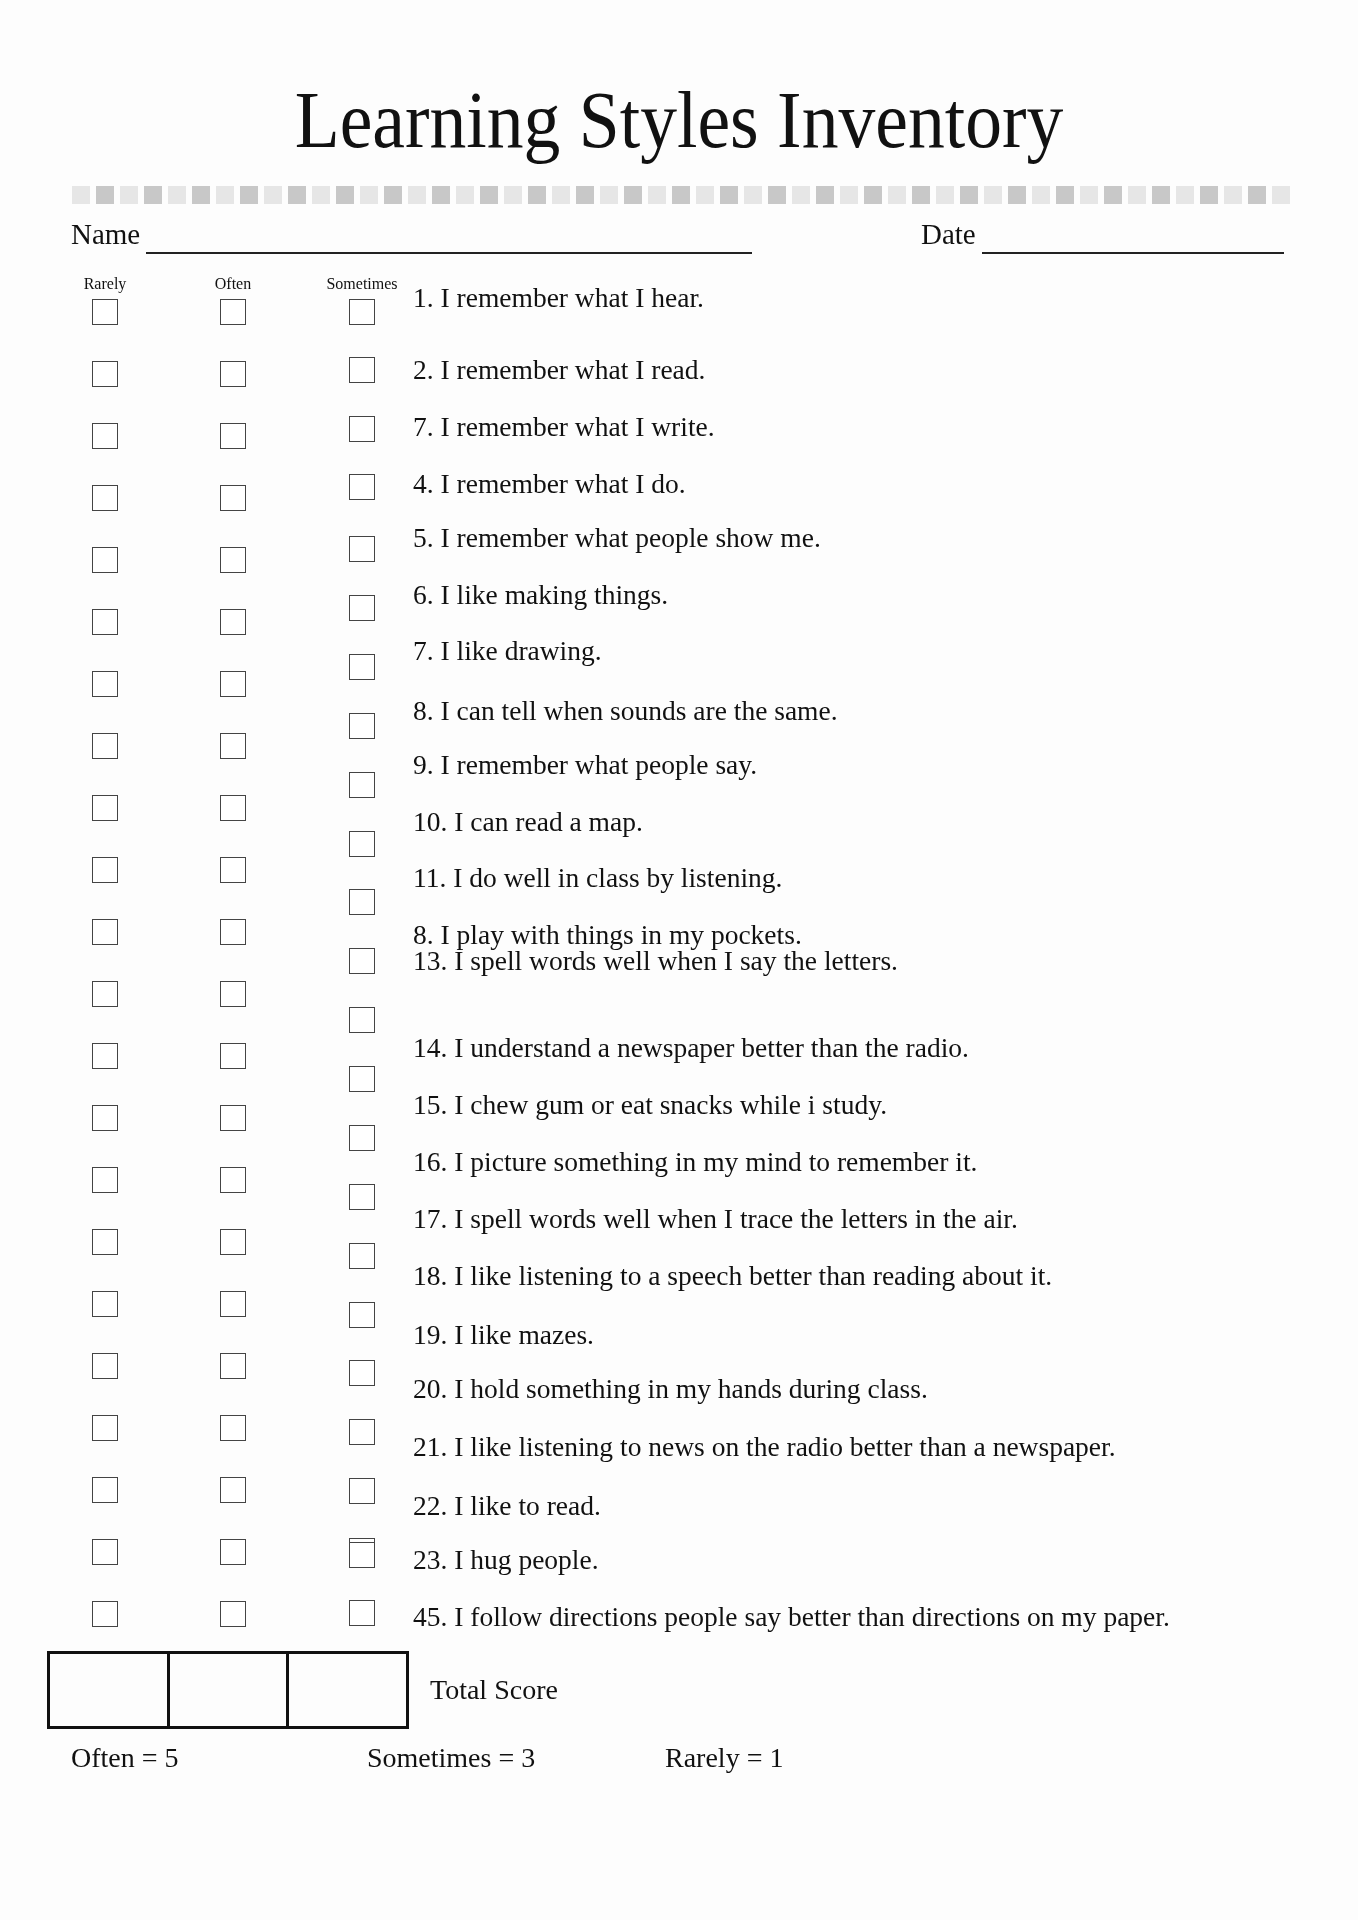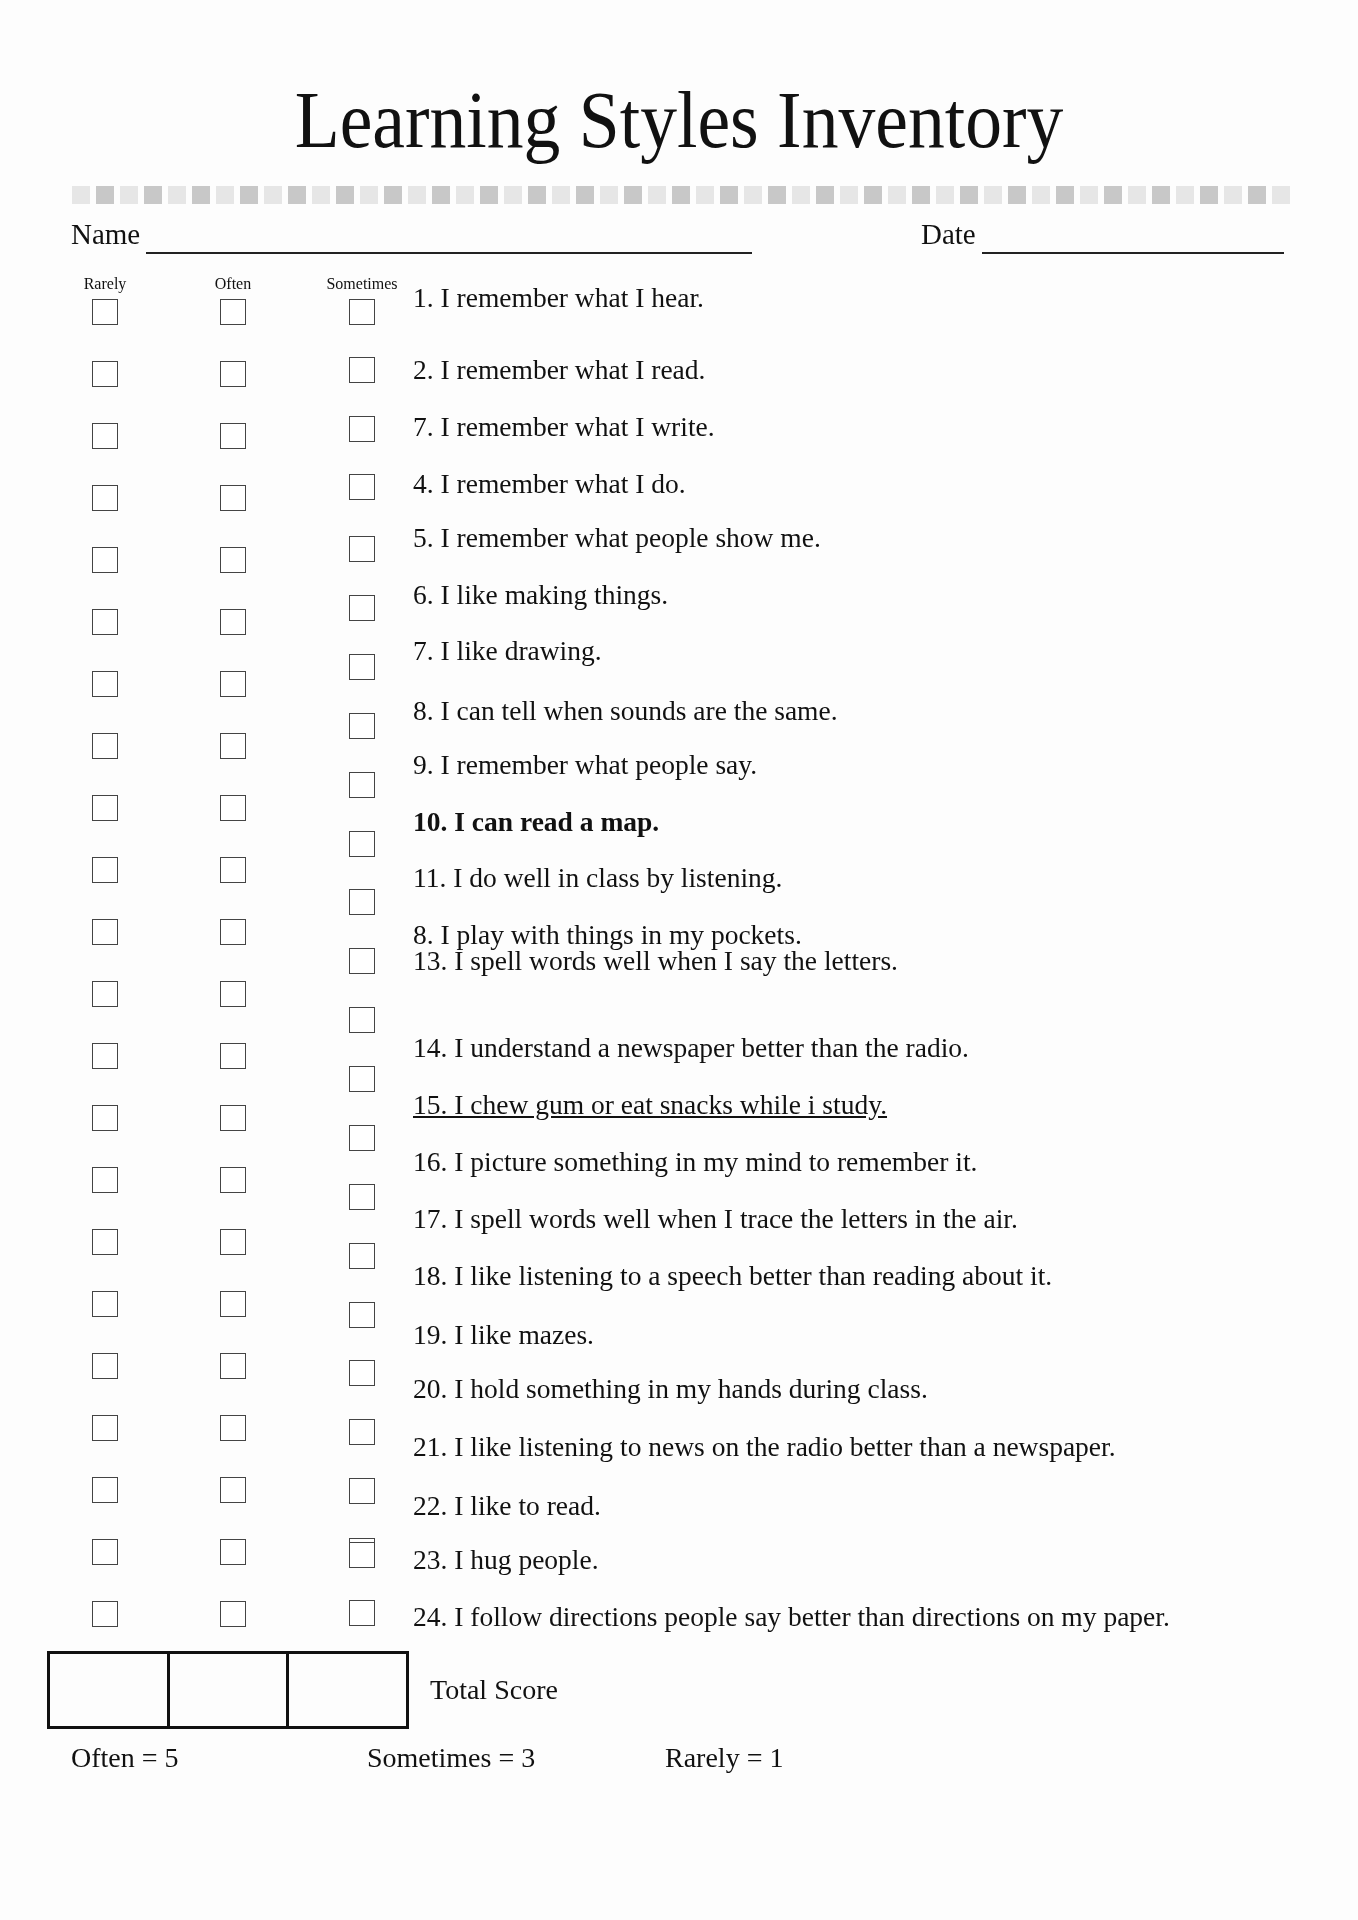--- a/index.html
+++ b/index.html
@@ -147,49 +147,49 @@
     <div class="q" style="top: 521px;">5. I remember what people show me.</div>
     <div class="cb" style="left: 349px; top: 536px;"></div>
     <div class="q" style="top: 578px;">6. I like making things.</div>
     <div class="cb" style="left: 349px; top: 595px;"></div>
     <div class="q" style="top: 634px;">7. I like drawing.</div>
     <div class="cb" style="left: 349px; top: 654px;"></div>
     <div class="q" style="top: 694px;">8. I can tell when sounds are the same.</div>
     <div class="cb" style="left: 349px; top: 713px;"></div>
     <div class="q" style="top: 748px;">9. I remember what people say.</div>
     <div class="cb" style="left: 349px; top: 772px;"></div>
-    <div class="q" style="top: 805px; font-weight: bold;">10. I can read a map.</div>
+    <div class="q" style="top: 805px;">10. I can read a map.</div>
     <div class="cb" style="left: 349px; top: 831px;"></div>
     <div class="q" style="top: 861px;">11. I do well in class by listening.</div>
     <div class="cb" style="left: 349px; top: 889px;"></div>
     <div class="q" style="top: 918px;">8. I play with things in my pockets.</div>
     <div class="cb" style="left: 349px; top: 948px;"></div>
     <div class="q" style="top: 944px;">13. I spell words well when I say the letters.</div>
     <div class="cb" style="left: 349px; top: 1007px;"></div>
     <div class="q" style="top: 1031px;">14. I understand a newspaper better than the radio.</div>
     <div class="cb" style="left: 349px; top: 1066px;"></div>
-    <div class="q" style="top: 1088px; text-decoration: underline;">15. I chew gum or eat snacks while i study.</div>
+    <div class="q" style="top: 1088px;">15. I chew gum or eat snacks while i study.</div>
     <div class="cb" style="left: 349px; top: 1125px;"></div>
     <div class="q" style="top: 1145px;">16. I picture something in my mind to remember it.</div>
     <div class="cb" style="left: 349px; top: 1184px;"></div>
     <div class="q" style="top: 1202px;">17. I spell words well when I trace the letters in the air.</div>
     <div class="cb" style="left: 349px; top: 1243px;"></div>
     <div class="q" style="top: 1259px;">18. I like listening to a speech better than reading about it.</div>
     <div class="cb" style="left: 349px; top: 1302px;"></div>
     <div class="q" style="top: 1318px;">19. I like mazes.</div>
     <div class="cb" style="left: 349px; top: 1360px;"></div>
     <div class="q" style="top: 1372px;">20. I hold something in my hands during class.</div>
     <div class="cb" style="left: 349px; top: 1419px;"></div>
     <div class="q" style="top: 1430px;">21. I like listening to news on the radio better than a newspaper.</div>
     <div class="cb" style="left: 349px; top: 1478px;"></div>
     <div class="q" style="top: 1489px;">22. I like to read.</div>
     <div class="cb" style="left: 349px; top: 1538px;"></div>
     <div class="q" style="top: 1543px;">23. I hug people.</div>
     <div class="cb" style="left: 349px; top: 1542px;"></div>
-    <div class="q" style="top: 1600px;">24. I follow directions people say better than directions on my paper.</div>
+    <div class="q" style="top: 1600px;">45. I follow directions people say better than directions on my paper.</div>
     <div class="cb" style="left: 349px; top: 1600px;"></div>
   </div>
 
 <div class="score-box">
   <div class="score-cell"></div>
   <div class="score-cell"></div>
   <div class="score-cell"></div>
 </div>
 <div class="total-label">Total Score</div>
 

